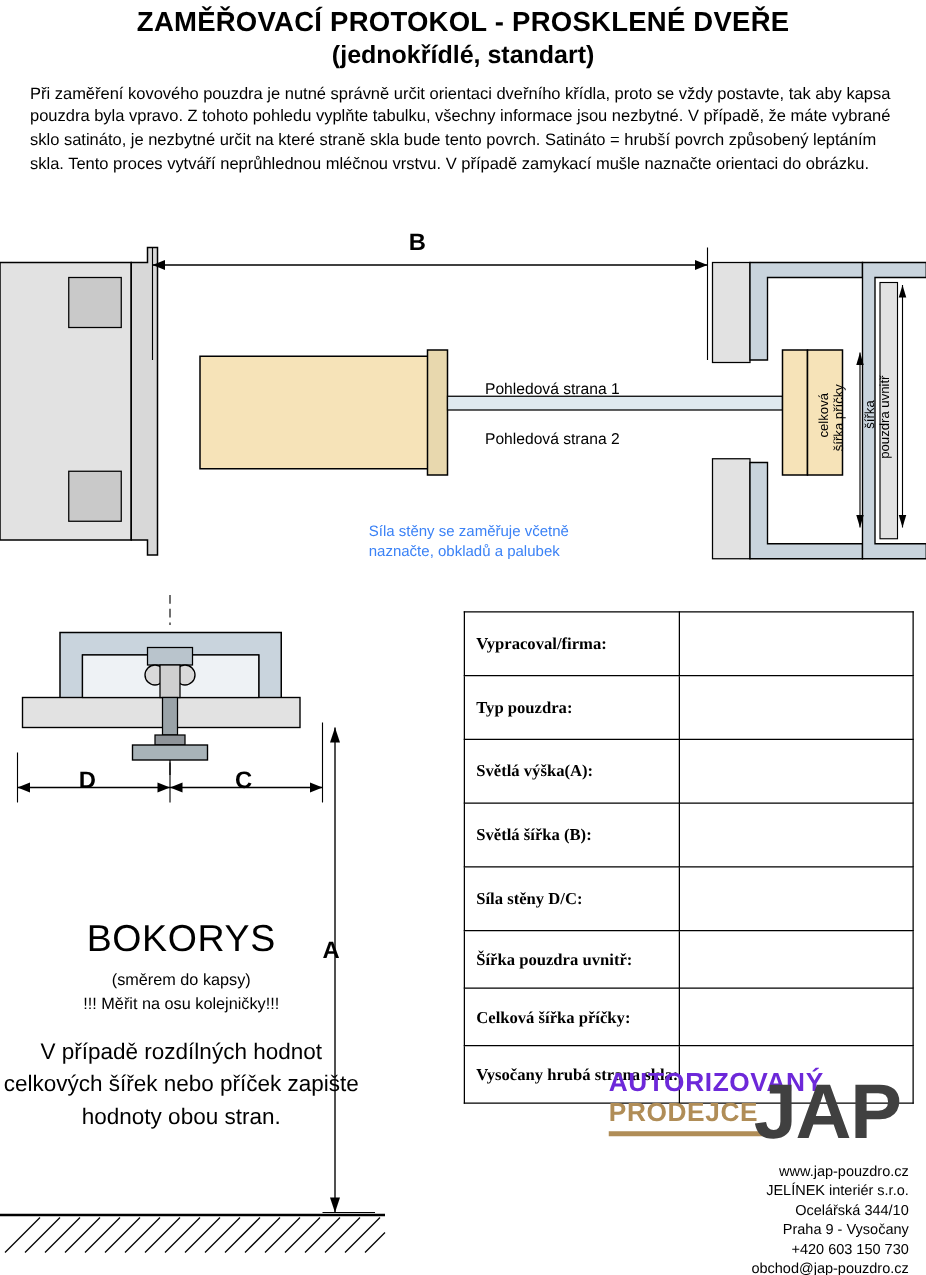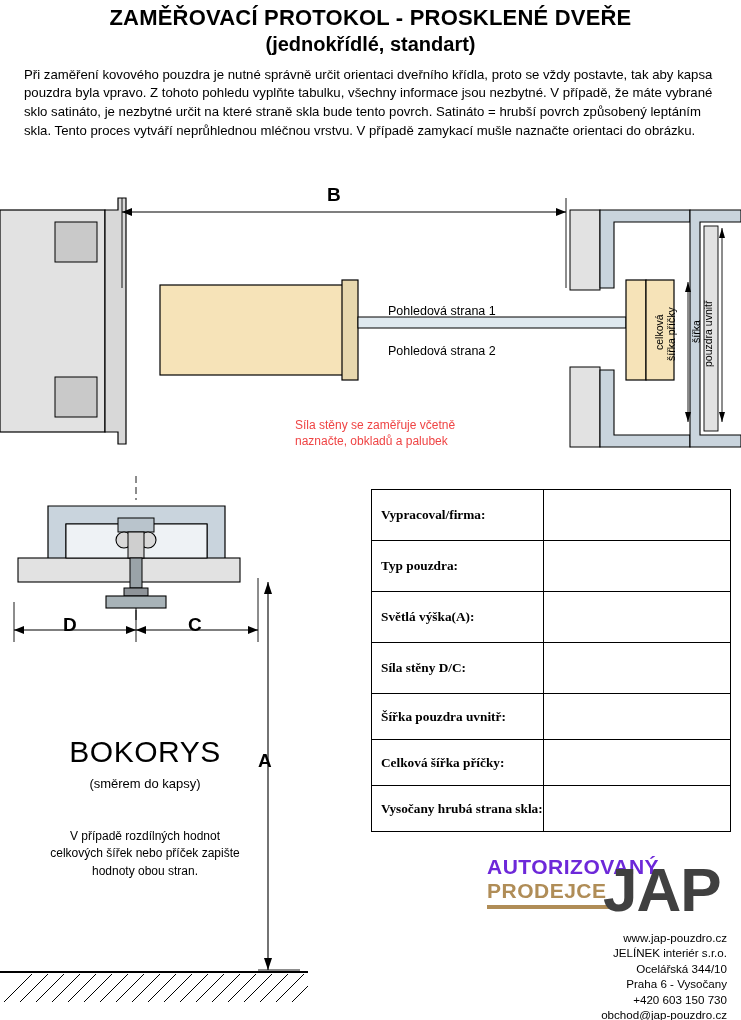--- a/index.html
+++ b/index.html
@@ -45,21 +45,21 @@
     top: 192px;
     width: 741px;
     height: 270px;
   }
   .lbl {
     position: absolute;
     font-size: 12.5px;
     white-space: nowrap;
   }
   .lbl-red {
-    color: #ef4444;
+    color: #3b82f6;
     font-size: 12px;
     line-height: 1.25;
   }
   .dim-letter {
     position: absolute;
     font-size: 19px;
     font-weight: bold;
   }
   .vert-lbl {
     position: absolute;
@@ -96,21 +96,21 @@
     text-align: center;
     font-size: 13px;
     line-height: 1.45;
   }
   .bokorys-note {
     position: absolute;
     left: 0;
     top: 358px;
     width: 290px;
     text-align: center;
-    font-size: 12px;
+    font-size: 18px;
     line-height: 1.45;
   }
 
   
   #form-table {
     position: absolute;
     left: 371px;
     top: 489px;
     width: 350px;
     border-collapse: collapse;
@@ -293,20 +293,21 @@
     <line x1="258" y1="500" x2="300" y2="500" stroke="#000" stroke-width="0.9"></line>
   </svg>
 
   <div class="dim-letter" style="left:63px; top:144px;">D</div>
   <div class="dim-letter" style="left:188px; top:144px;">C</div>
   <div class="dim-letter" style="left:258px; top:280px;">A</div>
 
   <div class="bokorys-title">BOKORYS</div>
   <div class="bokorys-sub">
     <div>(směrem do kapsy)</div>
+    <div>!!! Měřit na osu kolejničky!!!</div>
   </div>
   <div class="bokorys-note">
     <div>V případě rozdílných hodnot</div>
     <div>celkových šířek nebo příček zapište</div>
     <div>hodnoty obou stran.</div>
   </div>
 </div>
 
 <svg id="floor" viewBox="0 0 310 46" xmlns="http://www.w3.org/2000/svg">
   <line x1="0" y1="4" x2="308" y2="4" stroke="#000" stroke-width="2"></line>
@@ -341,20 +342,24 @@
     </tr>
     <tr class="tall">
       <td class="label">Typ pouzdra:</td>
       <td class="value"></td>
     </tr>
     <tr class="tall">
       <td class="label">Světlá výška(A):</td>
       <td class="value"></td>
     </tr>
     <tr class="tall">
+      <td class="label">Světlá šířka (B):</td>
+      <td class="value"></td>
+    </tr>
+    <tr class="tall">
       <td class="label">Síla stěny D/C:</td>
       <td class="value"></td>
     </tr>
     <tr class="short">
       <td class="label">Šířka pouzdra uvnitř:</td>
       <td class="value"></td>
     </tr>
     <tr class="short">
       <td class="label">Celková šířka příčky:</td>
       <td class="value"></td>
@@ -370,16 +375,16 @@
   <div class="auth-word">AUTORIZOVANÝ</div>
   <div class="prod-word">PRODEJCE</div>
   <div class="auth-rule"></div>
   <div class="jap-word">JAP</div>
 </div>
 
 <div id="address">
   <div>www.jap-pouzdro.cz</div>
   <div>JELÍNEK interiér s.r.o.</div>
   <div>Ocelářská 344/10</div>
-  <div>Praha 6 - Vysočany</div>
+  <div>Praha 9 - Vysočany</div>
   <div>+420 603 150 730</div>
   <div>obchod@jap-pouzdro.cz</div>
 </div>
 
 </body></html>

